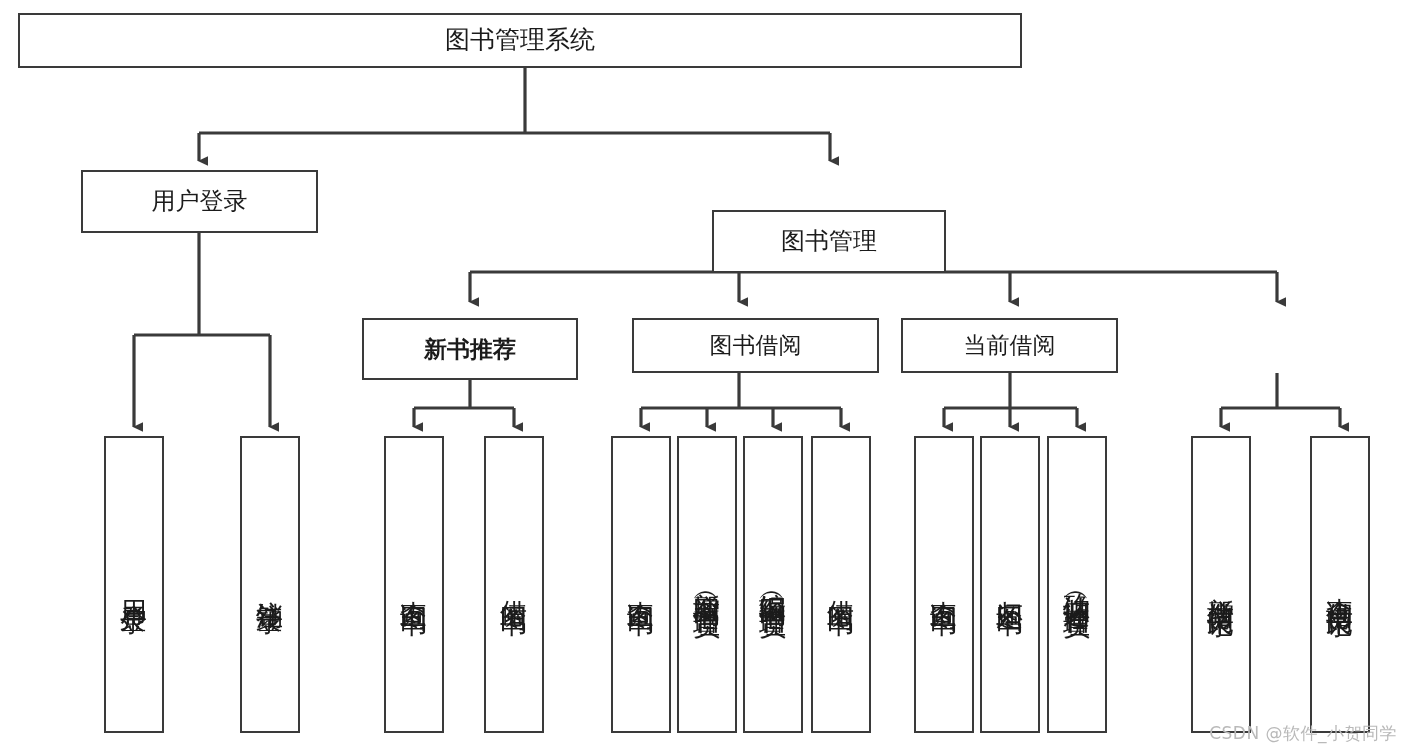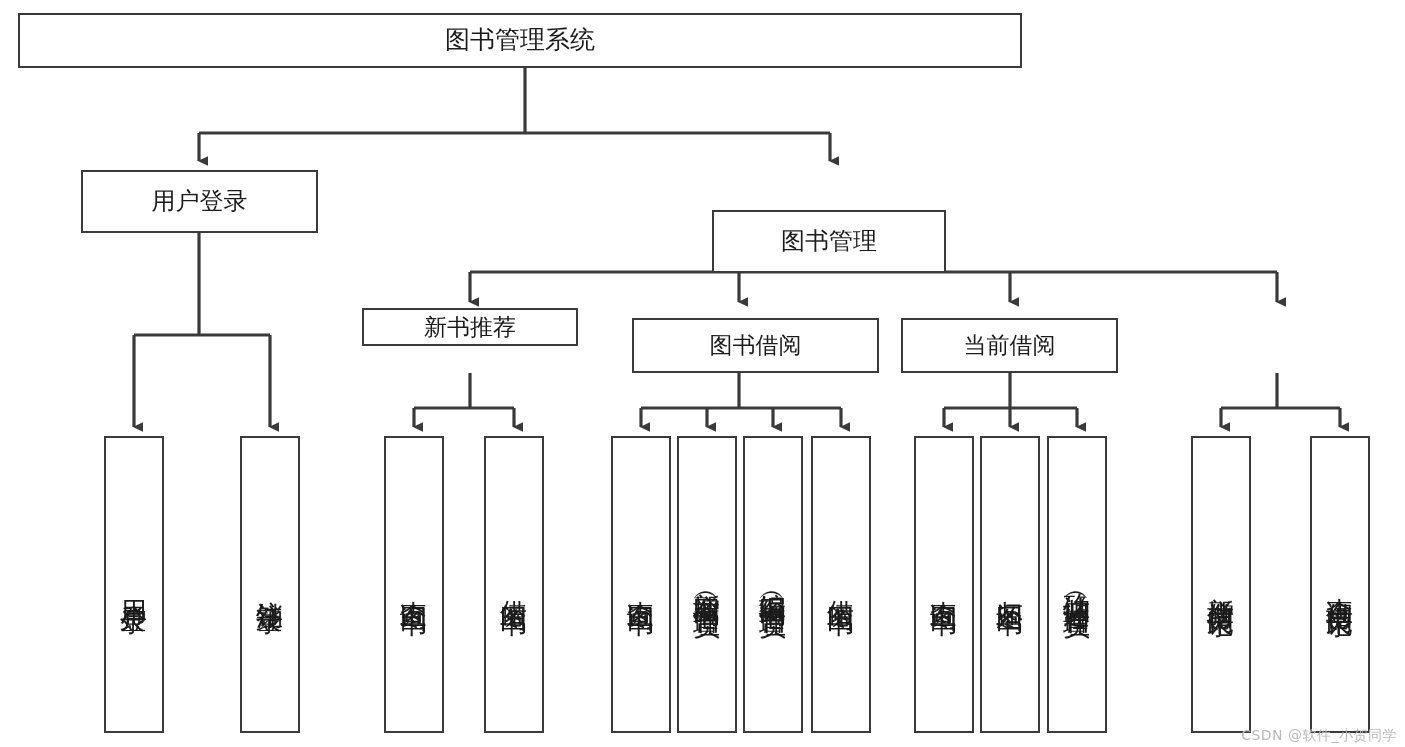--- a/index.html
+++ b/index.html
@@ -46,21 +46,21 @@
     font-size:27px;
     letter-spacing:3px;
     line-height:1;
     white-space:nowrap;
     max-height:284px;
   }
 
   .watermark{
     position:absolute;
     right:8px;bottom:2px;
-    font-size:14px;
+    font-size:17px;
     color:#b9b9b9;
     letter-spacing:0.5px;
     z-index:3;
     white-space:nowrap;
   }
 </style>
 </head>
 <body>
 
 <div id="canvas">
@@ -119,21 +119,21 @@
     <span class="lbl">图书管理系统</span>
   </div>
 
   <div class="node lvl1" style="left:81px;top:170px;width:237px;height:63px;">
     <span class="lbl">用户登录</span>
   </div>
   <div class="node lvl1" style="left:712px;top:170px;width:234px;height:63px;margin-top:40px;">
     <span class="lbl">图书管理</span>
   </div>
 
-  <div class="node lvl2" style="left:362px;top:308px;width:216px;height:38px;">
+  <div class="node lvl2" style="left:362px;top:318px;width:216px;height:62px;font-weight:bold;">
     <span class="lbl">新书推荐</span>
   </div>
   <div class="node lvl2" style="left:632px;top:318px;width:247px;height:55px;">
     <span class="lbl">图书借阅</span>
   </div>
   <div class="node lvl2" style="left:901px;top:318px;width:217px;height:55px;">
     <span class="lbl">当前借阅</span>
   </div>
 
   <div class="node leaf" style="left:104px;top:436px;width:60px;height:297px;">

